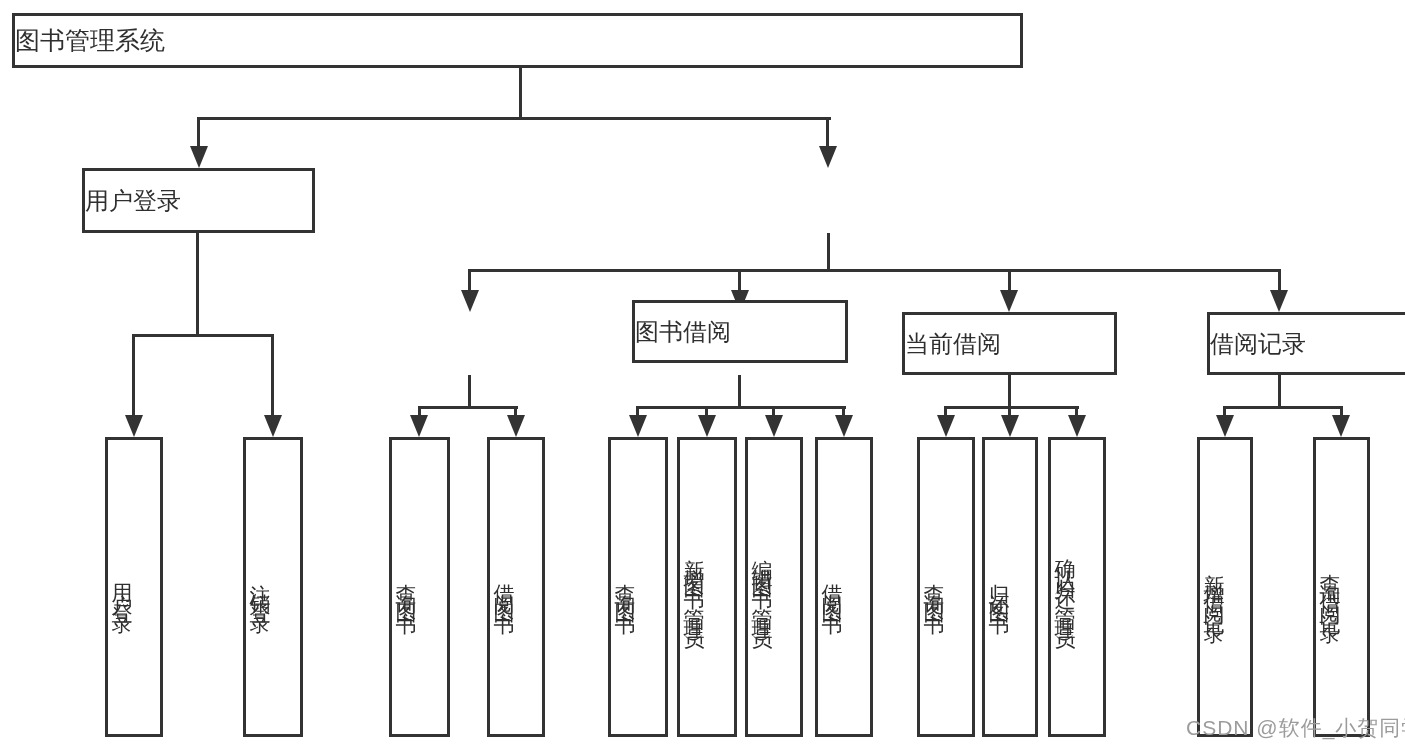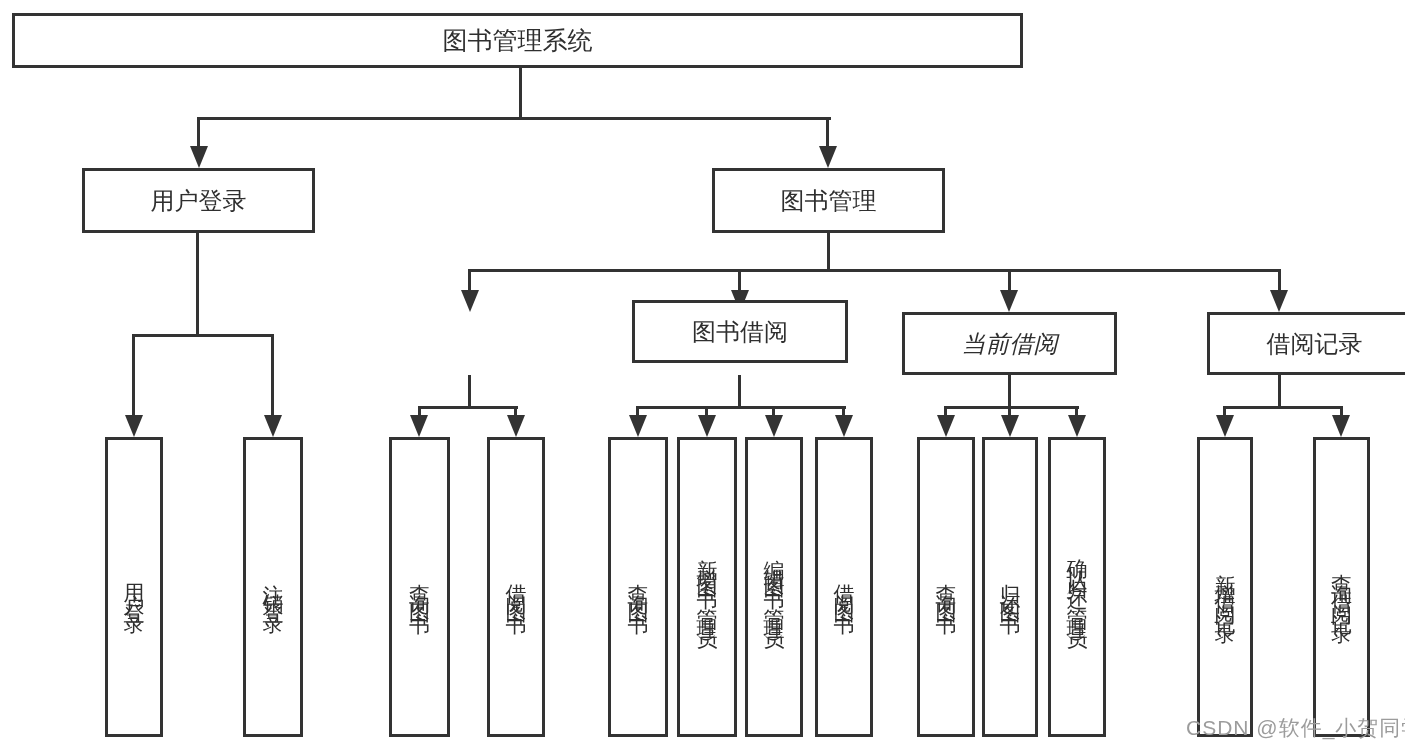--- a/index.html
+++ b/index.html
@@ -15,21 +15,21 @@
     background:var(--bg);
     font-family:"Liberation Sans","DejaVu Sans",sans-serif;
     color:var(--text);
     overflow:hidden;
   }
   .box{
     position:absolute;
     box-sizing:border-box;
     border:3px solid var(--line);
     background:#fff;
-    display:flex;align-items:center;justify-content:center;
+    display:flex;align-items:center;
     font-size:24px;
     color:var(--text);
     z-index:2;
   }
   .leaf{
     font-size:21px;
   }
   .leaf .vtxt{
     writing-mode:vertical-rl;
     text-orientation:mixed;
@@ -61,30 +61,27 @@
 <div id="canvas">
 
   <div class="box" style="left:12px;top:13px;width:1011px;height:55px;font-size:25px;">
     <span>图书管理系统</span>
   </div>
 
   <div class="box" style="left:82px;top:168px;width:233px;height:65px;">
     <span>用户登录</span>
   </div>
 
-  <div class="box" style="left:712px;top:168px;width:233px;height:65px;">
-    <span>图书管理</span>
-  </div>
 
 
   <div class="box" style="left:632px;top:300px;width:216px;height:63px;">
     <span>图书借阅</span>
   </div>
 
-  <div class="box" style="left:902px;top:312px;width:215px;height:63px;font-style:italic;">
+  <div class="box" style="left:902px;top:312px;width:215px;height:63px;">
     <span>当前借阅</span>
   </div>
 
   <div class="box" style="left:1207px;top:312px;width:215px;height:63px;">
     <span>借阅记录</span>
   </div>
 
   <div class="box leaf" style="left:105px;top:437px;width:58px;height:300px;">
     <span class="vtxt">用户登录</span>
   </div>

